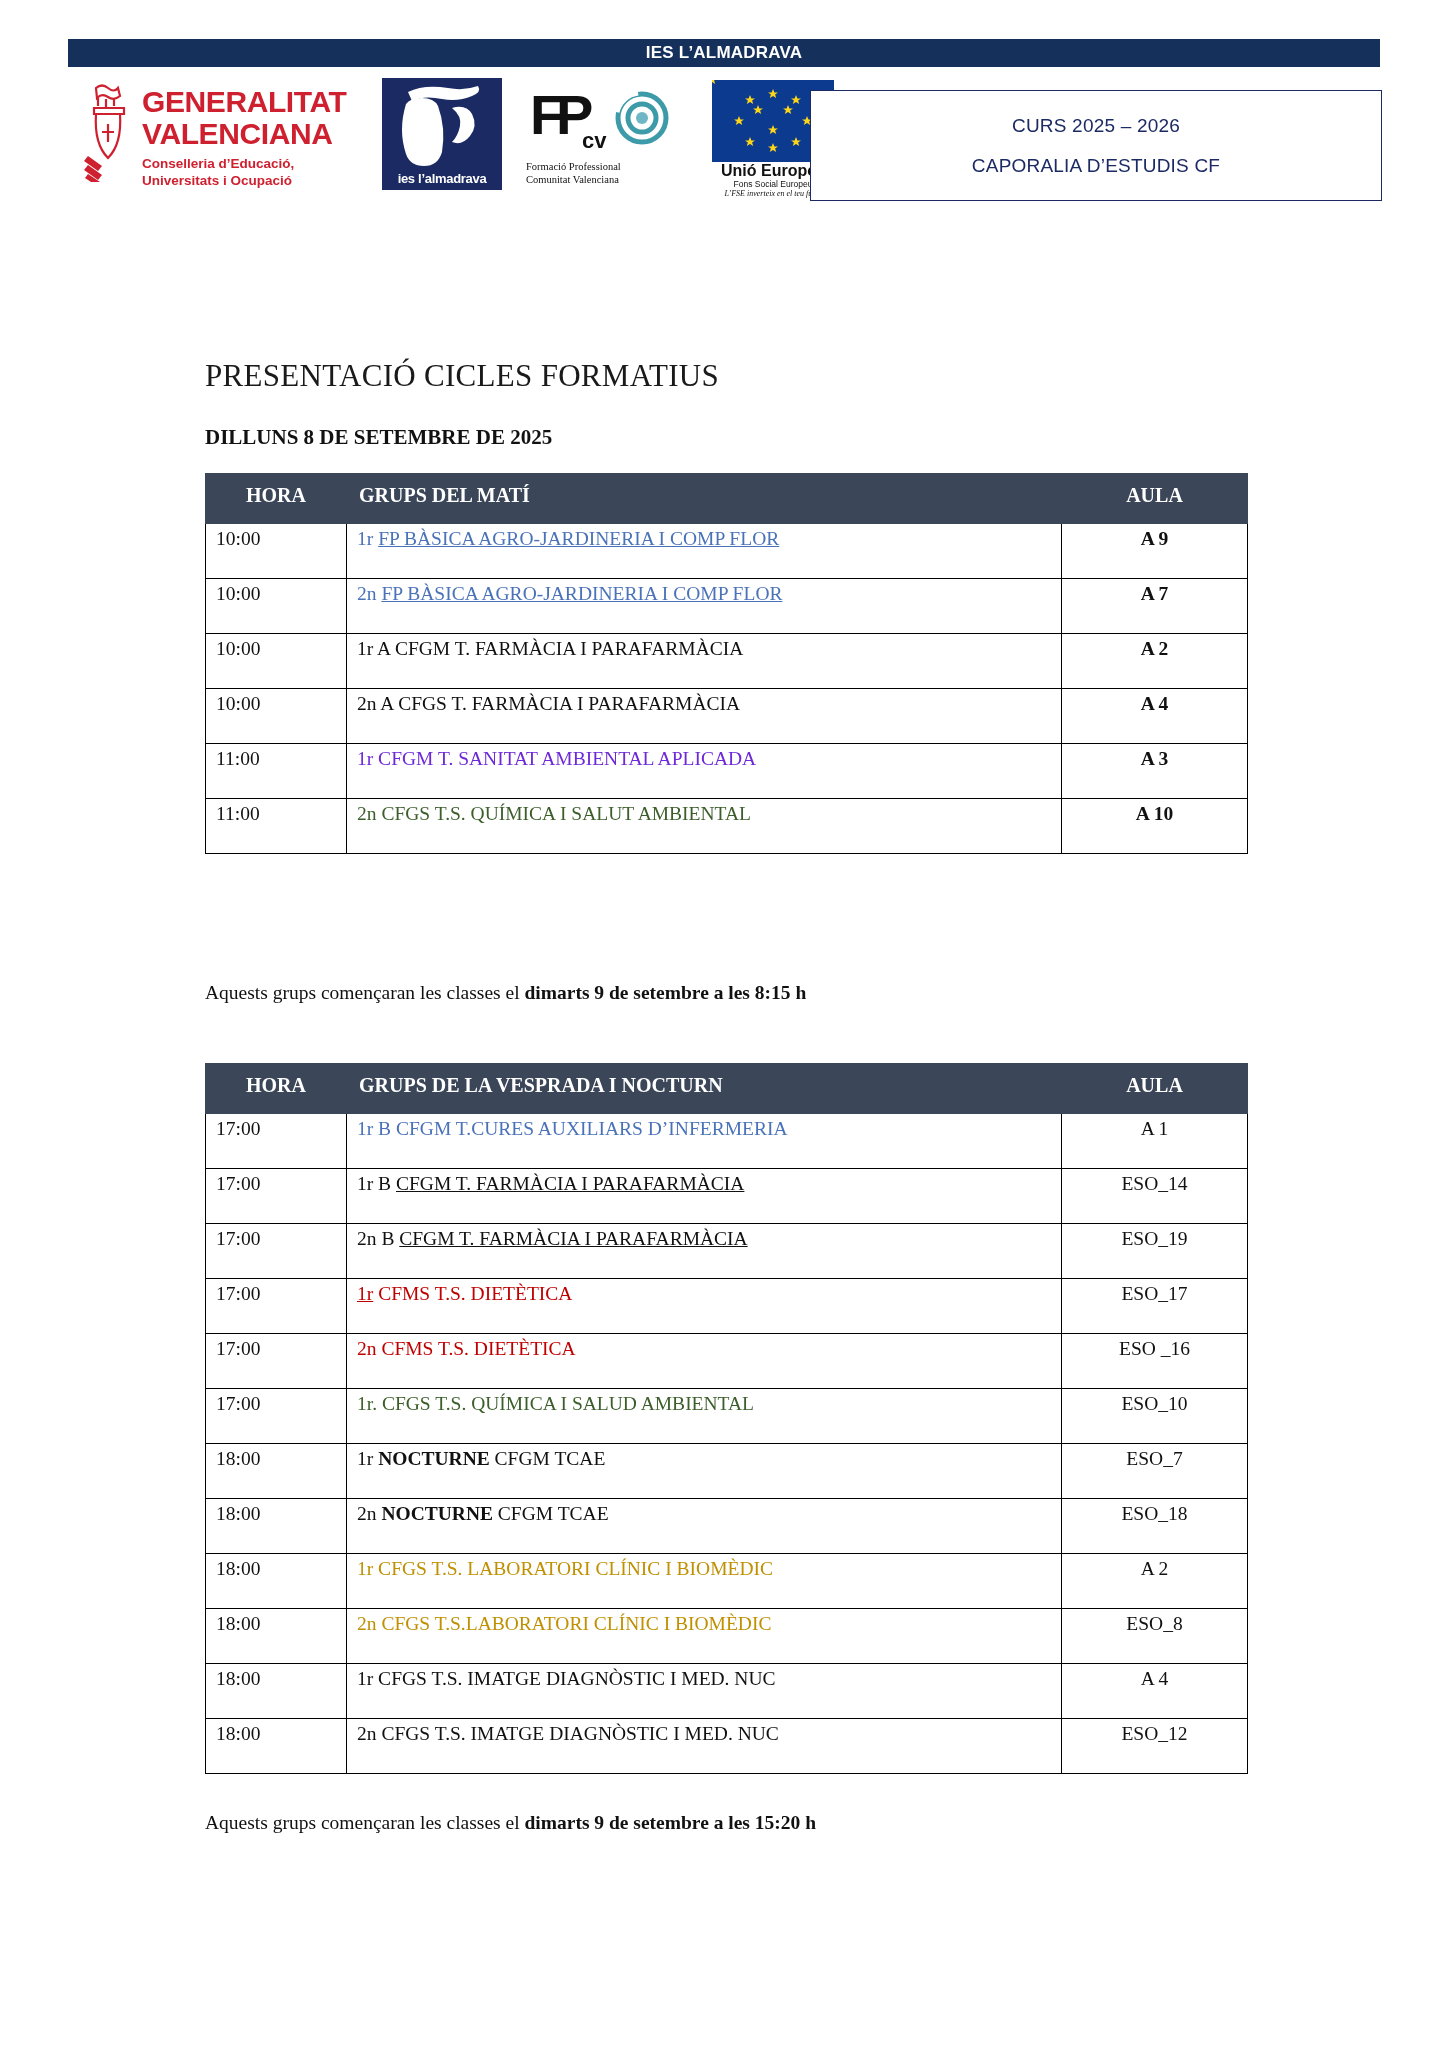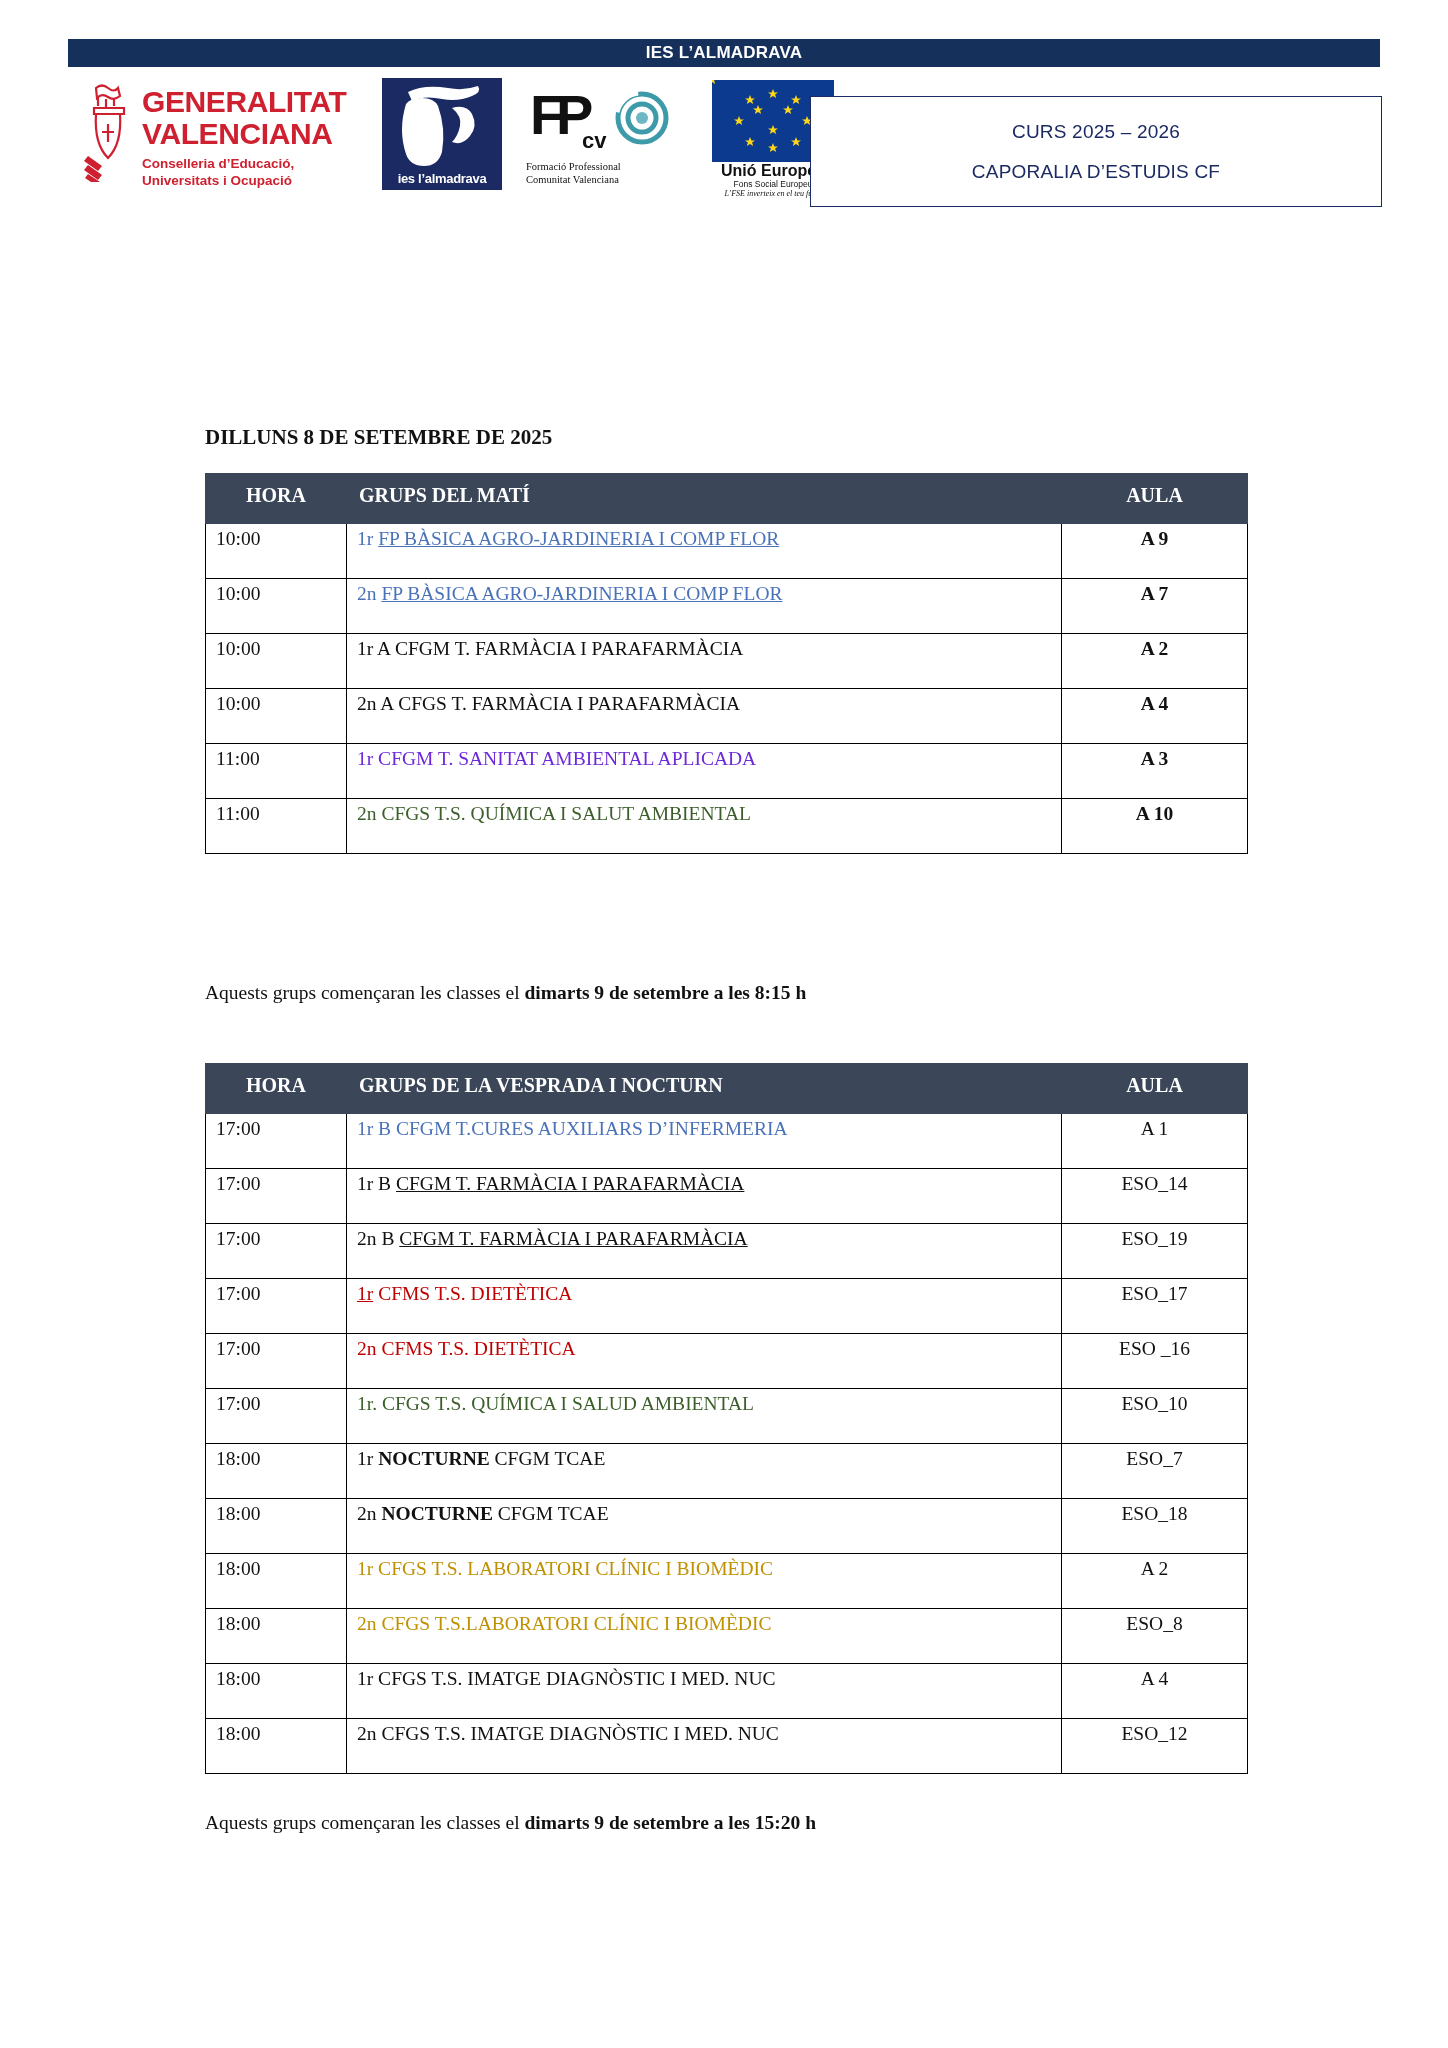--- a/index.html
+++ b/index.html
@@ -61,21 +61,21 @@
   .eu-name{
     position:absolute;left:0;top:84px;width:150px;text-align:center;
     font-family:"Liberation Sans",sans-serif;font-weight:bold;font-size:16px;color:#111;
   }
   .eu-s1{position:absolute;left:0;top:101px;width:150px;text-align:center;
     font-family:"Liberation Sans",sans-serif;font-size:8.5px;color:#111;}
   .eu-s2{position:absolute;left:0;top:111px;width:150px;text-align:center;
     font-family:"Liberation Serif",serif;font-style:italic;font-size:8px;color:#111;}
   
   .curs-box{
-    position:absolute;left:810px;top:96px;width:570px;height:109px;
+    position:absolute;left:810px;top:90px;width:570px;height:109px;
     border:1.5px solid #1b2a63;background:#ffffff;
     display:flex;flex-direction:column;align-items:center;justify-content:center;gap:18px;
   }
   .curs-l{
     font-family:"Liberation Sans",sans-serif;font-size:19px;color:#1b2a63;letter-spacing:.2px;
   }
   .addr-band{
     position:absolute;left:68px;top:195px;width:1312px;height:33px;
     background:#16305c;color:#e8ecf5;
     display:flex;align-items:center;justify-content:center;
@@ -232,20 +232,21 @@
       <div class="eu-s2">L’FSE inverteix en el teu futur</div>
     </div>
   </div>
 
   <div class="curs-box">
     <div class="curs-l">CURS 2025 – 2026</div>
     <div class="curs-l">CAPORALIA D’ESTUDIS CF</div>
   </div>
 
 
+  <div class="doc-title">PRESENTACIÓ CICLES FORMATIUS</div>
   <div class="doc-date">DILLUNS 8 DE SETEMBRE DE 2025</div>
 
   <table class="sched" id="tbl-morning" style="left:205px;top:473px;width:1015px;">
     <thead>
       <tr>
         <th class="c" style="width:140px;">HORA</th>
         <th style="width:690px;">GRUPS DEL MATÍ</th>
         <th class="c" style="width:185px;">AULA</th>
       </tr>
     </thead>

